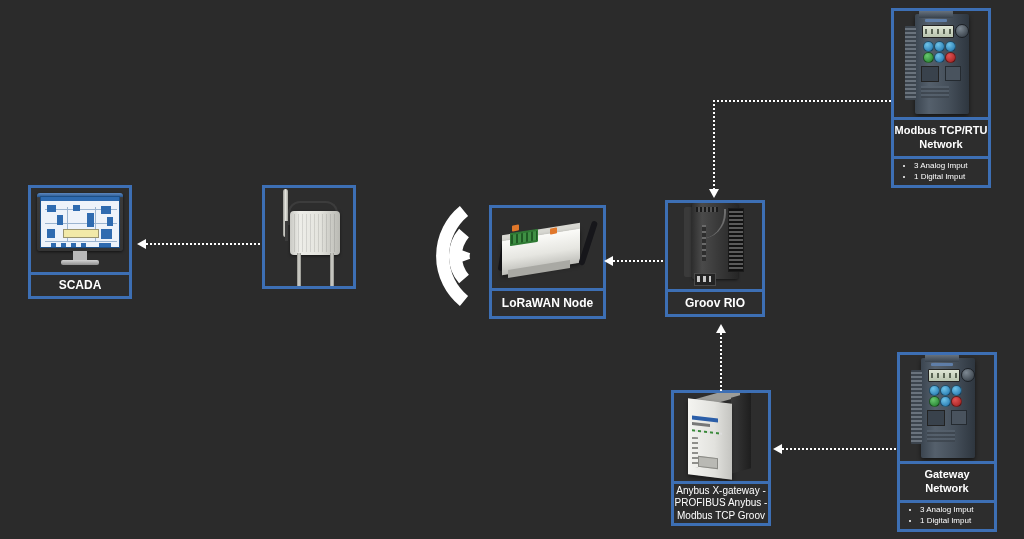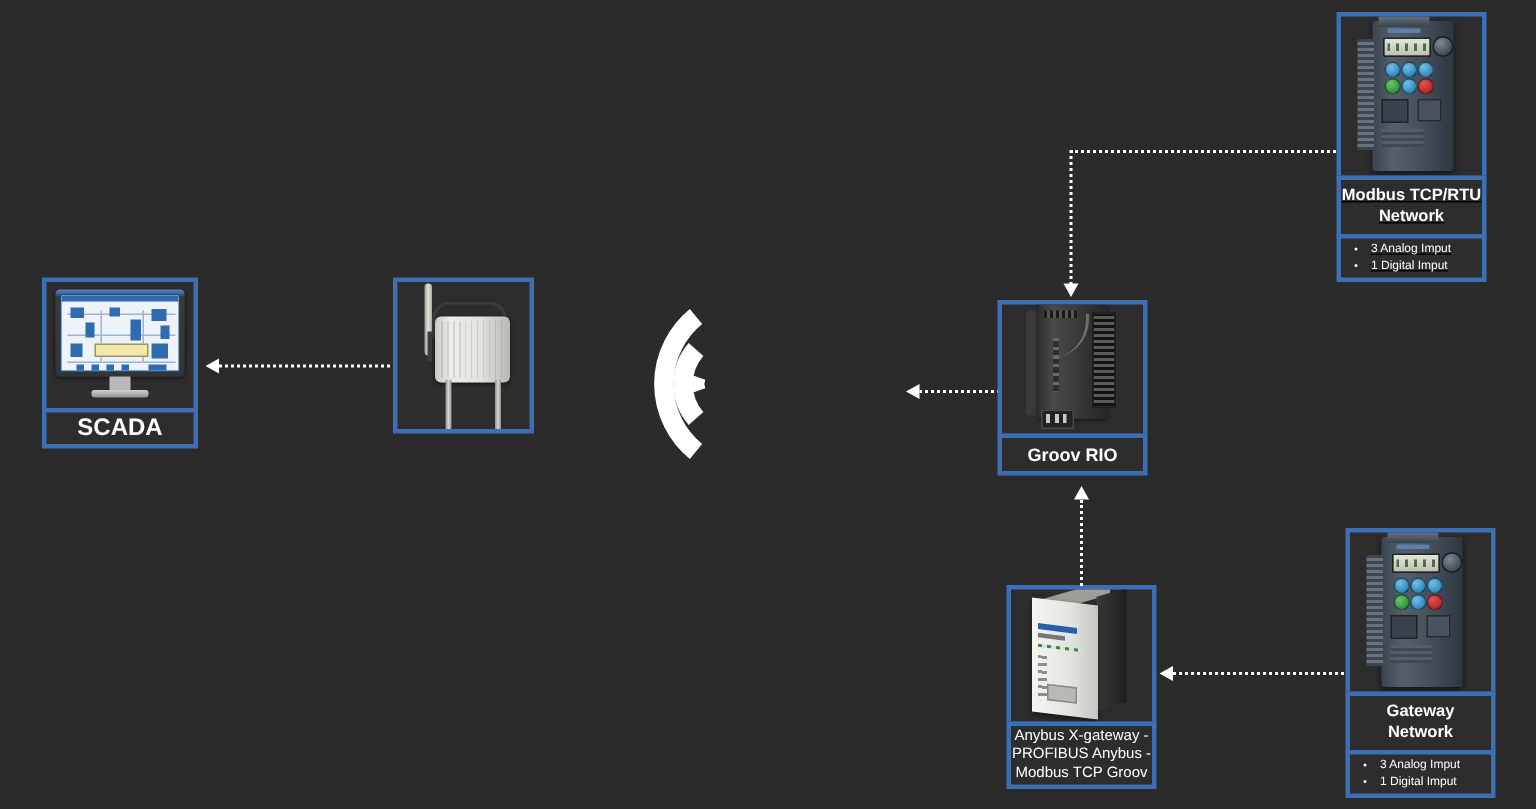--- a/index.html
+++ b/index.html
@@ -195,21 +195,21 @@
               <i style="left:28px;top:40px;width:5px;height:5px;"></i>
               <i style="left:38px;top:40px;width:5px;height:5px;"></i>
               <i style="left:56px;top:40px;width:12px;height:6px;"></i>
             </div>
           </div>
         </div>
         <div class="mon-neck"></div>
         <div class="mon-foot"></div>
       </div>
     </div>
-    <div class="cell label-cell" style="width:104px;height:27px;margin-top:-3px;font-size:16px;">
+    <div class="cell label-cell" style="width:104px;height:27px;margin-top:-3px;font-size:12px;">
       <span>SCADA</span>
     </div>
   </div>
 
   <div class="node" style="left:262px;top:185px;width:94px;height:137px;">
     <div class="cell img-cell" style="width:94px;height:104px;">
       <div class="gw">
         <div class="gw-ant"></div>
         <div class="gw-clip"></div>
         <div class="gw-wire"></div>
@@ -221,20 +221,37 @@
   </div>
 
   <div class="waves" style="left:392px;top:193px;">
     <svg width="80" height="126" viewBox="0 0 80 126" aria-hidden="true">
       <path d="M72,18 A58,58 0 0 0 72,108" fill="none" stroke="#ffffff" stroke-width="13"></path>
       <path d="M72,40 A35,35 0 0 0 72,86" fill="none" stroke="#ffffff" stroke-width="13"></path>
       <path d="M72,58 A15,15 0 0 0 72,68" fill="none" stroke="#ffffff" stroke-width="13"></path>
     </svg>
   </div>
 
+  <div class="node" style="left:489px;top:205px;width:117px;height:114px;">
+    <div class="cell img-cell" style="width:117px;height:86px;">
+      <div class="lnode">
+        <div class="ln-ant2"></div>
+        <div class="ln-top"></div>
+        <div class="ln-body"></div>
+        <div class="ln-green"></div>
+        <div class="ln-scr a"></div>
+        <div class="ln-scr b"></div>
+        <div class="ln-foot"></div>
+        <div class="ln-ant"></div>
+      </div>
+    </div>
+    <div class="cell label-cell" style="width:117px;height:31px;margin-top:-3px;font-size:12px;">
+      <span>LoRaWAN Node</span>
+    </div>
+  </div>
 
   <div class="node" style="left:665px;top:200px;width:100px;height:120px;">
     <div class="cell img-cell" style="width:100px;height:92px;">
       <div class="rio">
         <div class="rio-side"></div>
         <div class="rio-body"></div>
         <div class="rio-vents"></div>
         <div class="rio-curve"></div>
         <div class="rio-leds"></div>
         <div class="rio-term"></div>
@@ -259,21 +276,21 @@
         <div class="aby-port"></div>
       </div>
     </div>
     <div class="cell label-cell thin" style="width:100px;height:45px;margin-top:-3px;font-size:10px;flex-direction:column;">
       <span>Anybus X-gateway -</span>
       <span>PROFIBUS Anybus -</span>
       <span>Modbus TCP Groov</span>
     </div>
   </div>
 
-  <div class="node" style="left:891px;top:8px;width:112px;height:174px;text-decoration:underline;">
+  <div class="node" style="left:891px;top:8px;width:112px;height:174px;">
     <div class="cell img-cell" style="width:100px;height:112px;">
       <div class="vfd">
         <div class="vfd-body"></div>
         <div class="vfd-cap"></div>
         <div class="vfd-fins"></div>
         <div class="vfd-brand"></div>
         <div class="vfd-lcd"></div>
         <div class="vfd-dial"></div>
         <div class="vfd-btn" style="left:22px;top:31px;background:radial-gradient(circle at 35% 30%,#6fc3e8,#1c6ea8);"></div>
         <div class="vfd-btn" style="left:33px;top:31px;background:radial-gradient(circle at 35% 30%,#6fc3e8,#1c6ea8);"></div>

